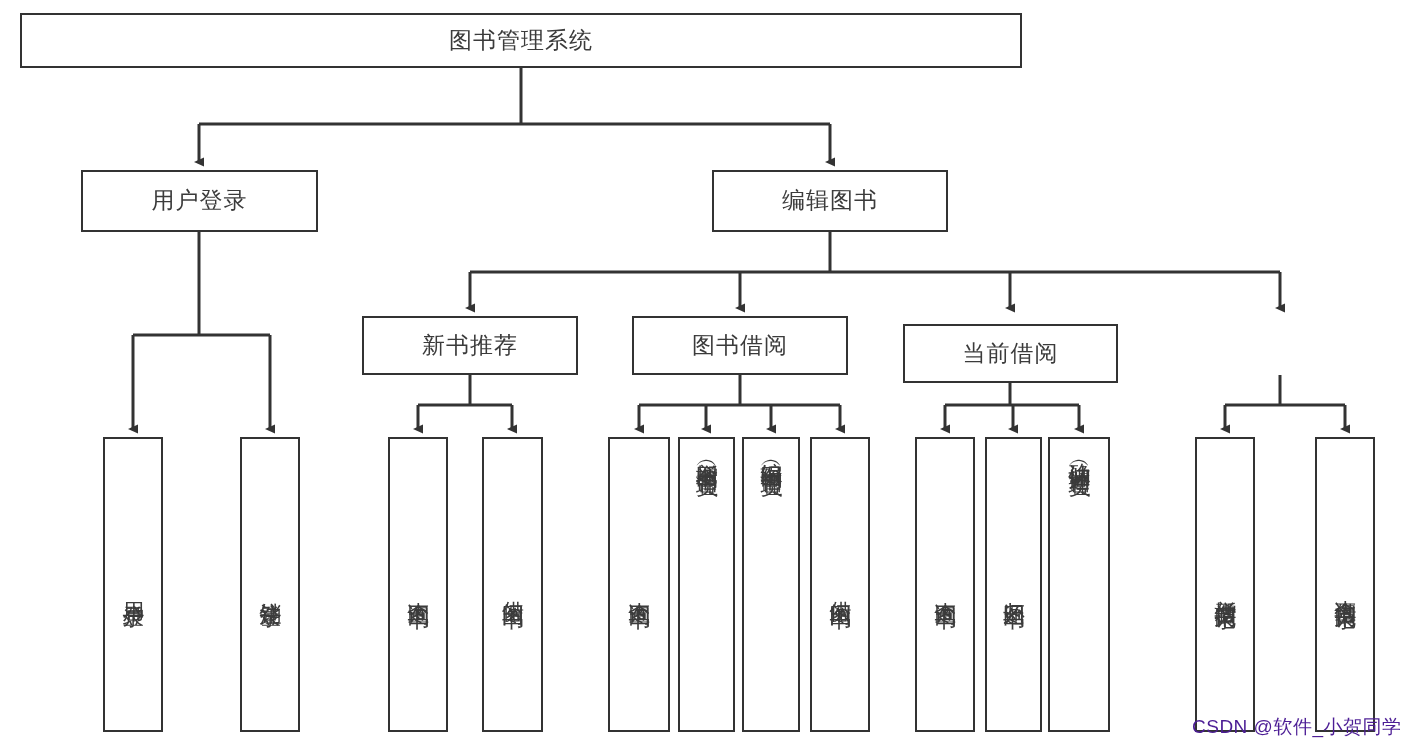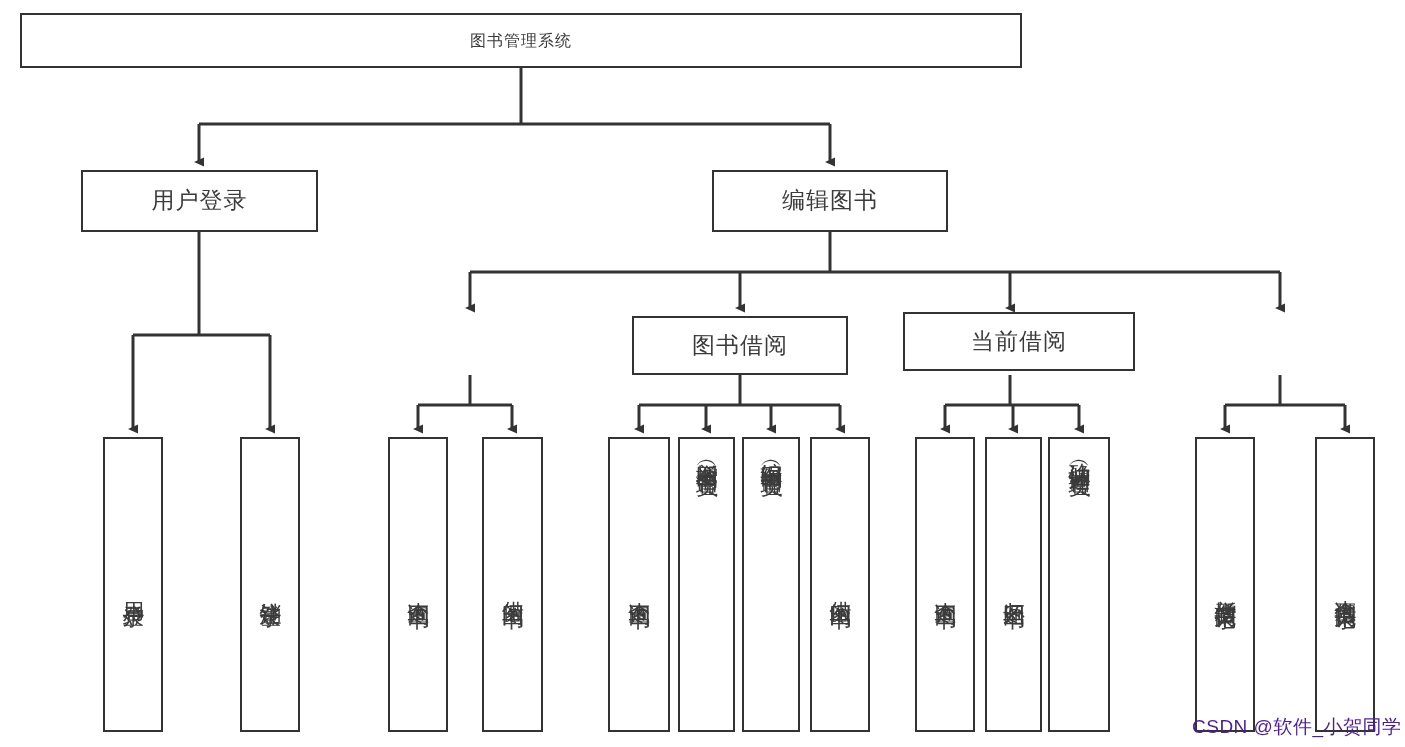--- a/index.html
+++ b/index.html
@@ -35,21 +35,21 @@
     align-items: center;
     justify-content: center;
     color: #3b3b3b;
   }
   .node-box.horiz {
     font-size: 23px;
     letter-spacing: 1px;
     line-height: 1.2;
   }
   .node-box.root {
-    font-size: 16px;
+    font-size: 23px;
   }
   .node-box.vert {
     align-items: flex-start;
     justify-content: center;
     padding-top: 6px;
   }
   .vtext {
     writing-mode: vertical-rl;
     text-orientation: upright;
     font-size: 22px;
@@ -131,24 +131,27 @@
     <span>图书管理系统</span>
   </div>
 
   <div class="node-box horiz" style="left: 81px; top: 170px; width: 237px; height: 62px;">
     <span>用户登录</span>
   </div>
   <div class="node-box horiz" style="left: 712px; top: 170px; width: 236px; height: 62px;">
     <span>编辑图书</span>
   </div>
 
+  <div class="node-box horiz" style="left: 362px; top: 316px; width: 216px; height: 59px;">
+    <span>新书推荐</span>
+  </div>
   <div class="node-box horiz" style="left: 632px; top: 316px; width: 216px; height: 59px;">
     <span>图书借阅</span>
   </div>
-  <div class="node-box horiz" style="left: 903px; top: 312px; width: 232px; height: 59px;">
+  <div class="node-box horiz" style="left: 903px; top: 324px; width: 215px; height: 59px;">
     <span>当前借阅</span>
   </div>
 
   <div class="node-box vert" style="left: 103px; top: 437px; width: 60px; height: 295px;">
     <span class="vtext centered">用户登录</span>
   </div>
   <div class="node-box vert" style="left: 240px; top: 437px; width: 60px; height: 295px;">
     <span class="vtext centered">注销登录</span>
   </div>
   <div class="node-box vert" style="left: 388px; top: 437px; width: 60px; height: 295px;">

